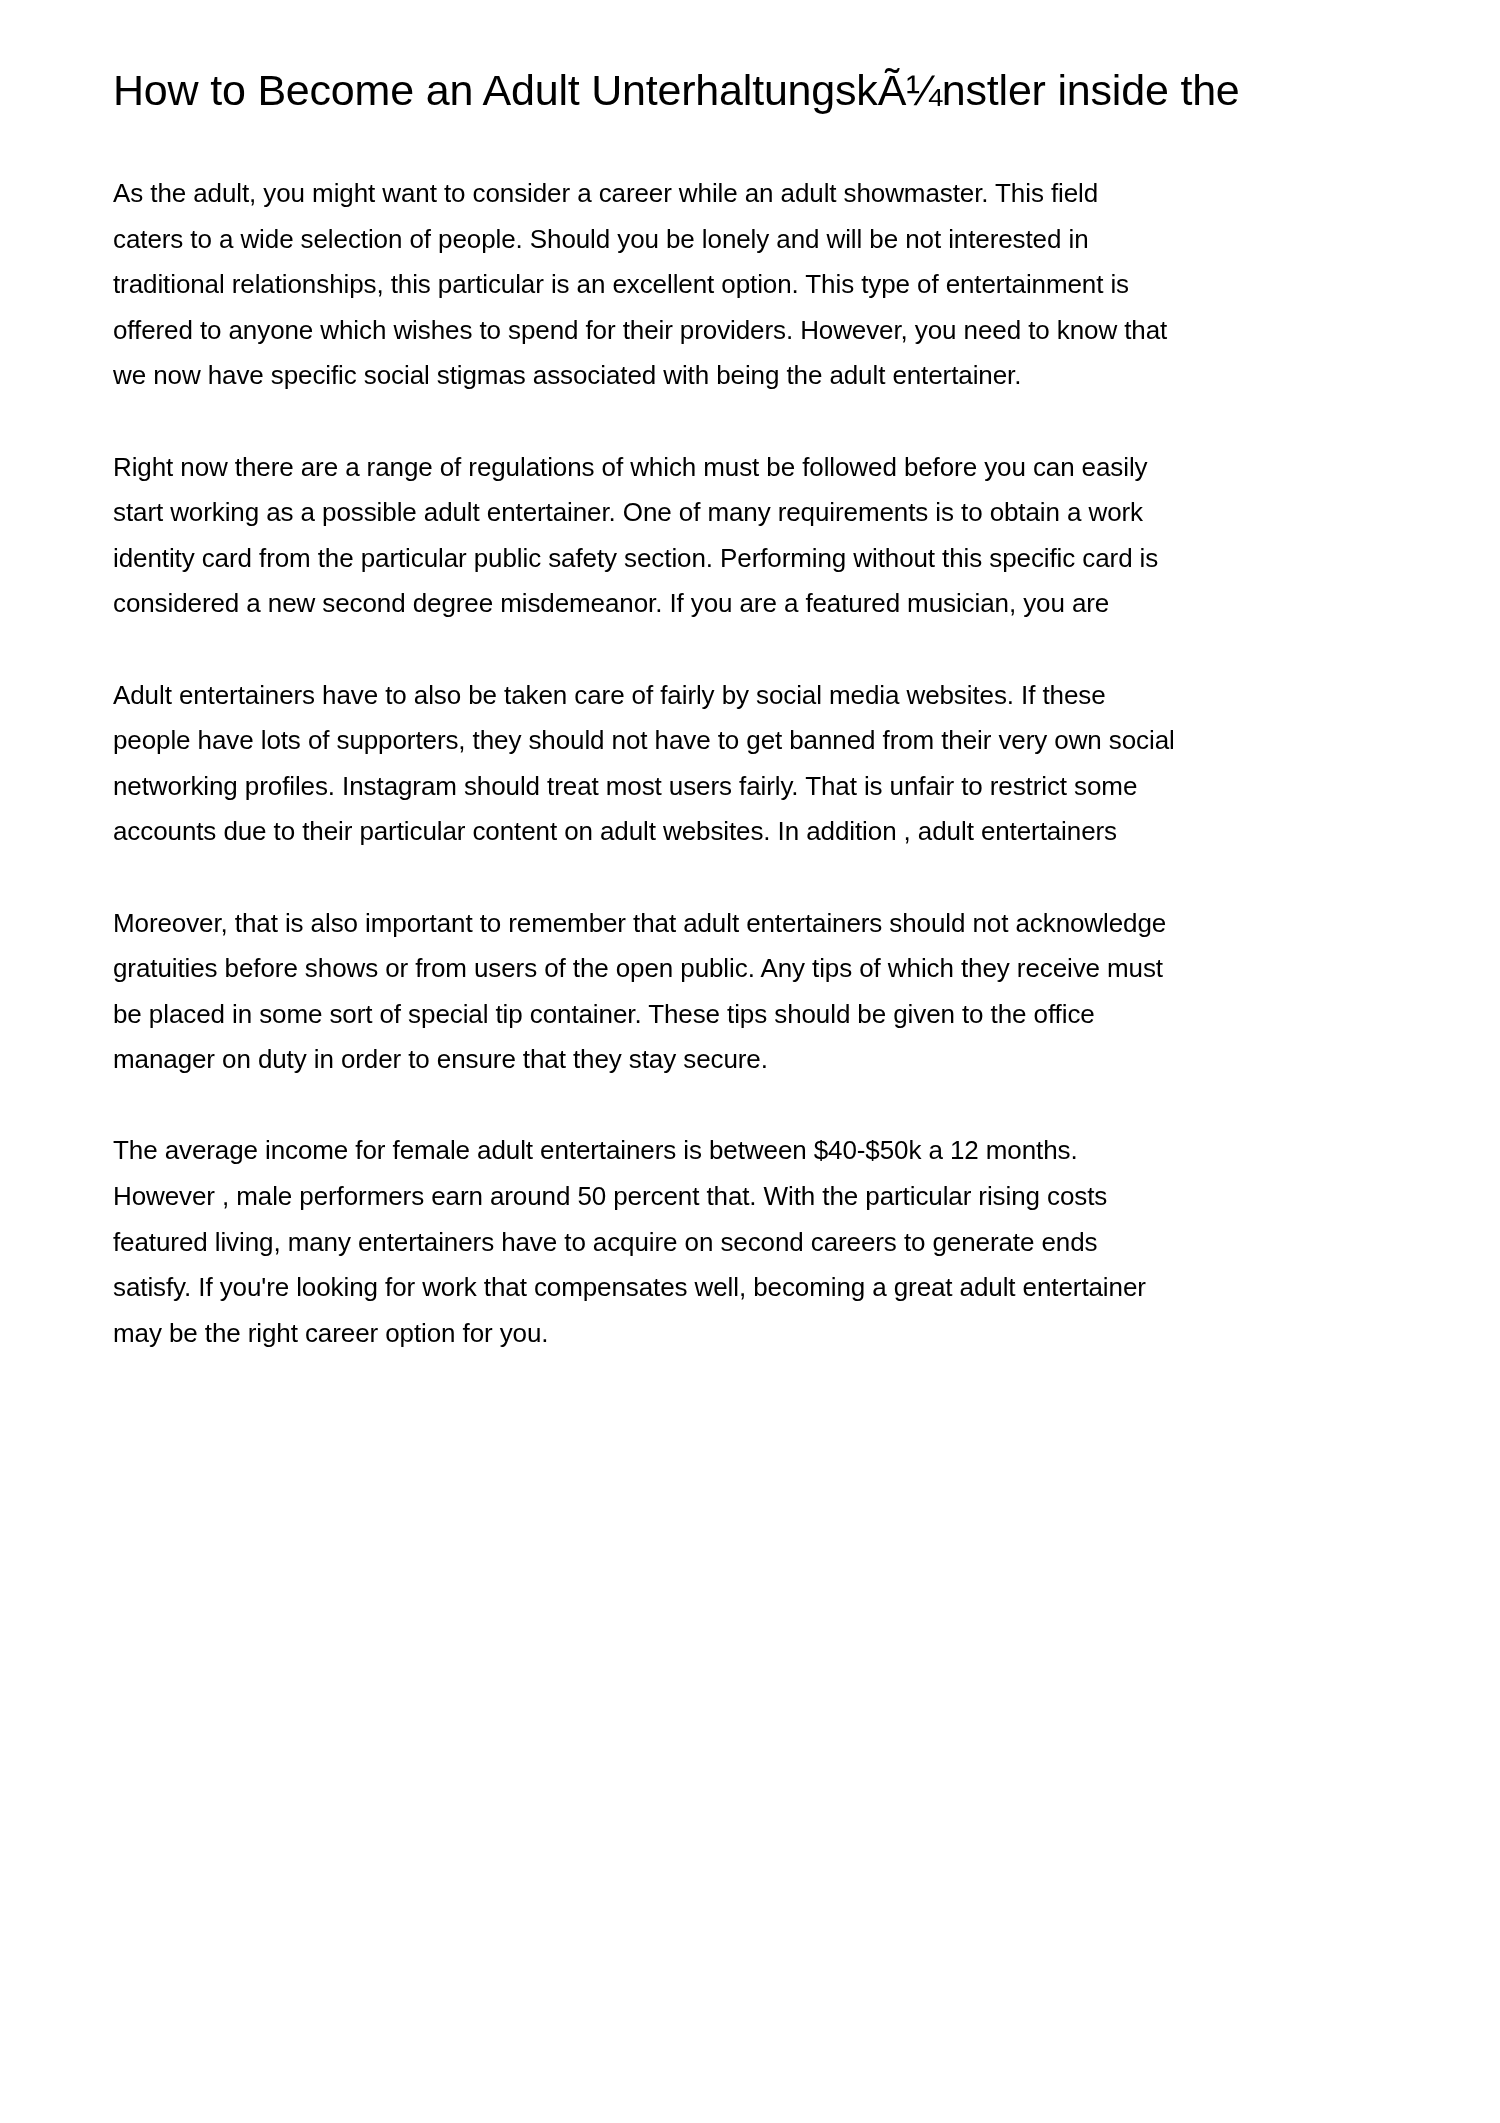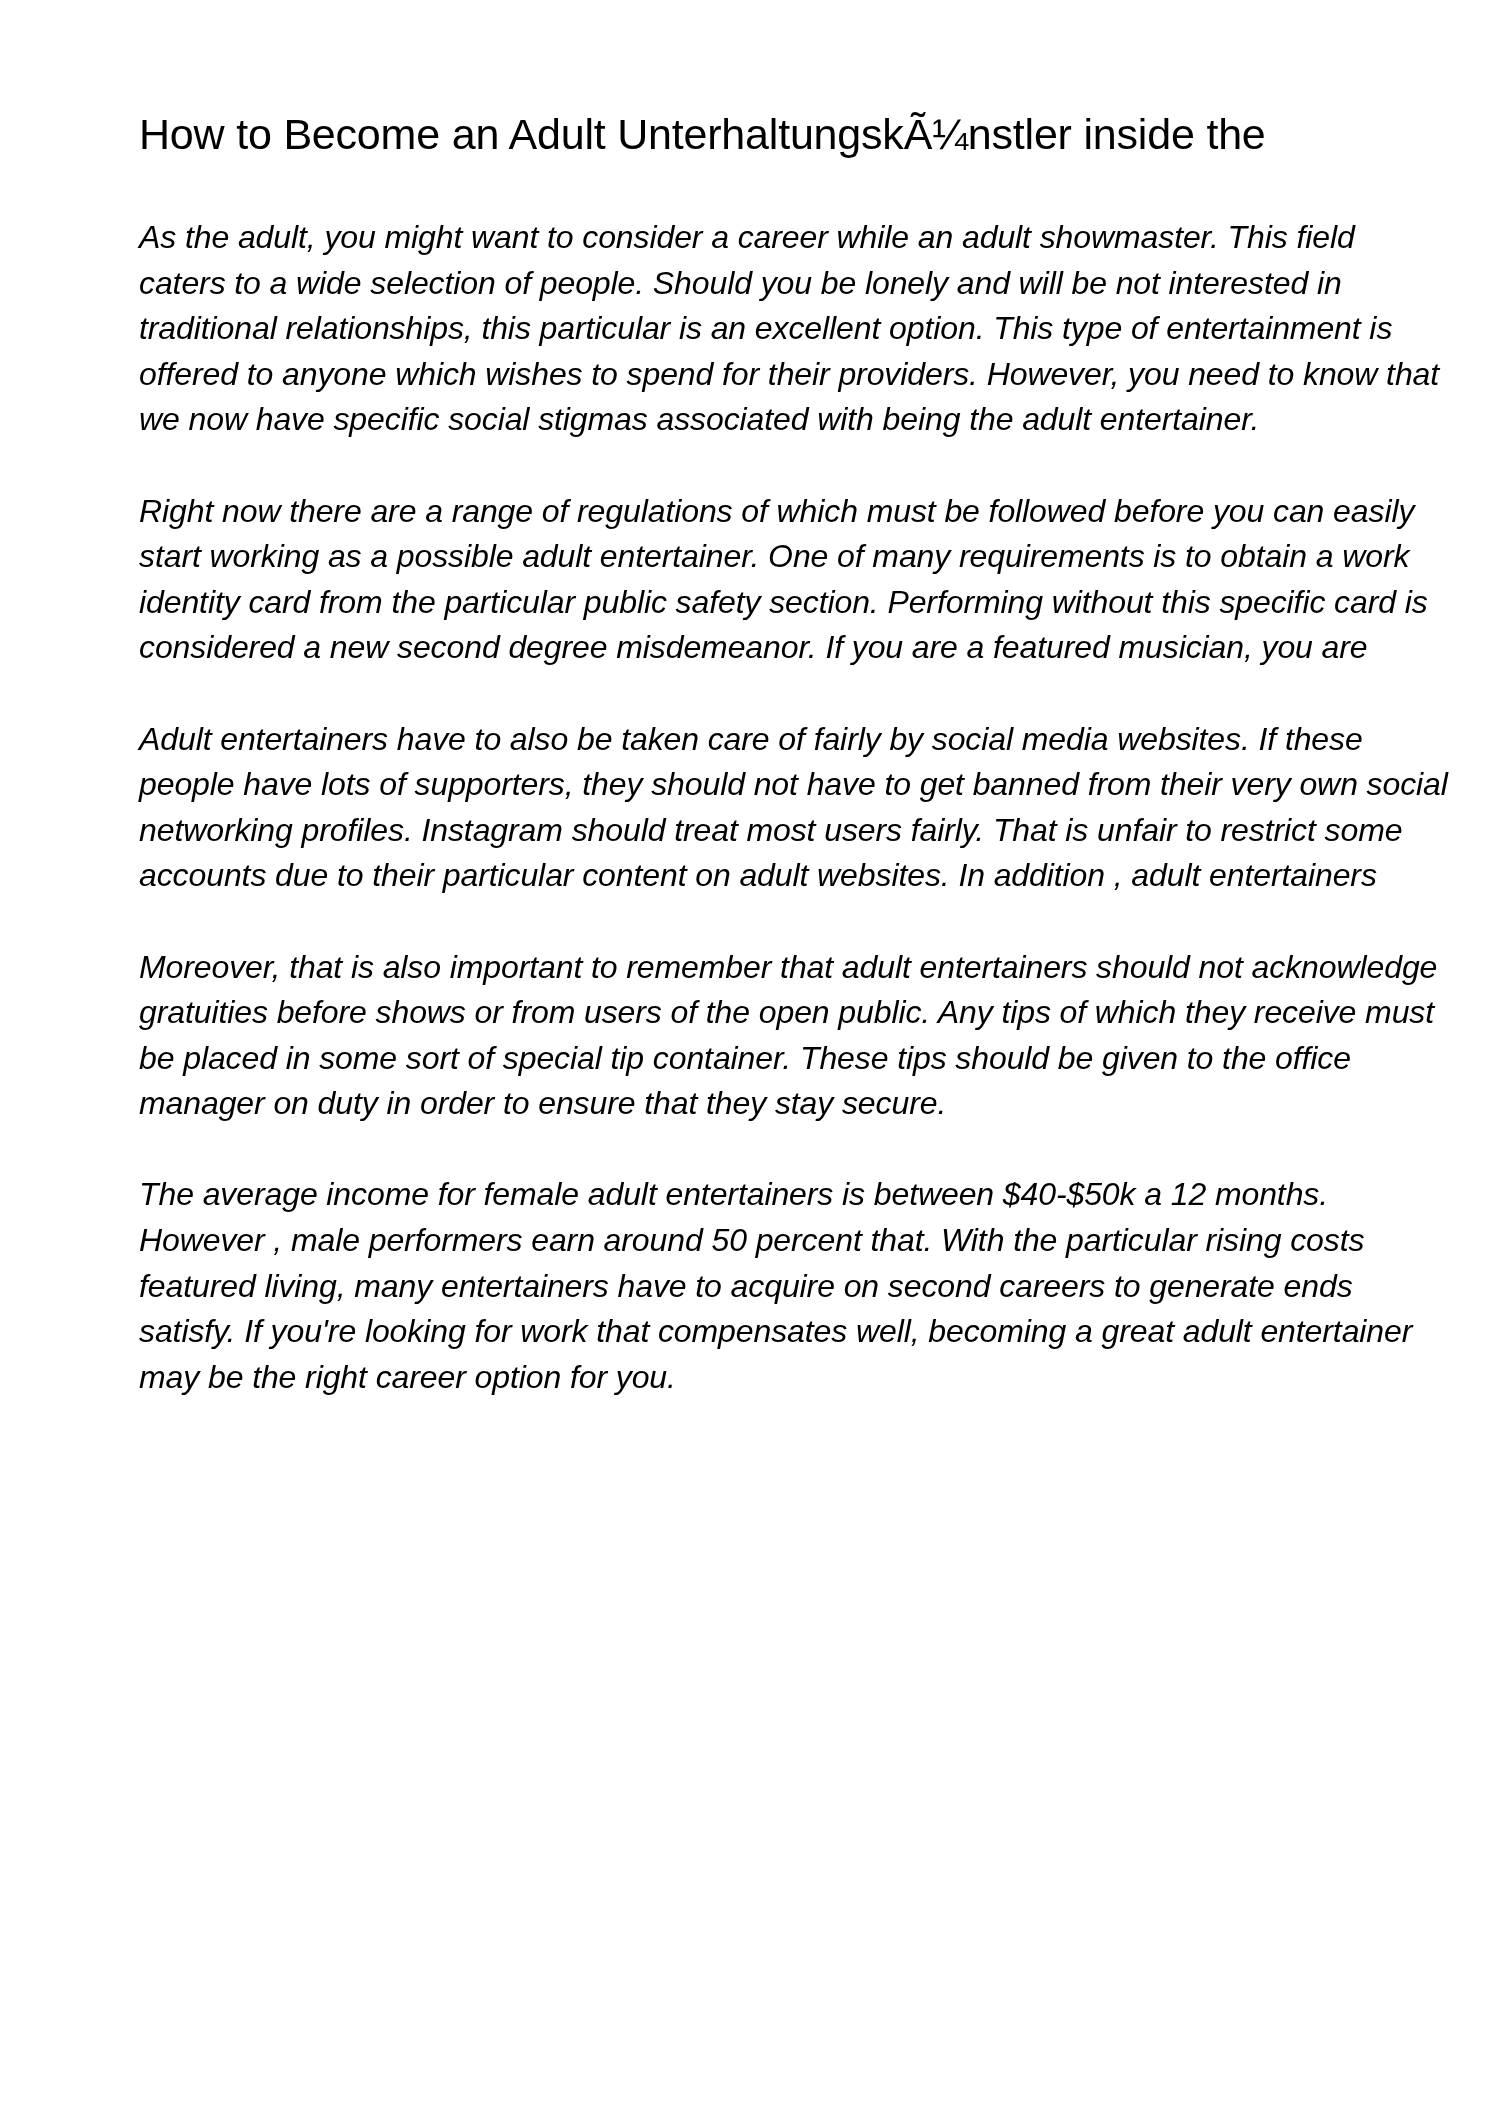--- a/index.html
+++ b/index.html
@@ -10,38 +10,36 @@
     body {
       width: 1500px;
       height: 2123px;
       position: relative;
       overflow: hidden;
       font-family: "Liberation Sans", sans-serif;
       color: #000000;
     }
     .page {
       position: absolute;
-      left: 139px;
+      left: 113px;
       top: 66px;
       width: 1270px;
-      margin-top: 44px;
     }
     .doc-title {
       font-size: 43px;
       line-height: 48px;
       font-weight: normal;
       margin: 0 0 57px 0;
       letter-spacing: -0.2px;
     }
     .para {
-      font-size: 32px;
+      font-size: 26px;
       line-height: 45.6px;
       margin: 0 0 45.6px 0;
       letter-spacing: -0.1px;
-      font-style: italic;
     }
     .line {
       display: block;
       white-space: nowrap;
     }
   </style>
 </head>
 <body>
 
 <div class="page">

